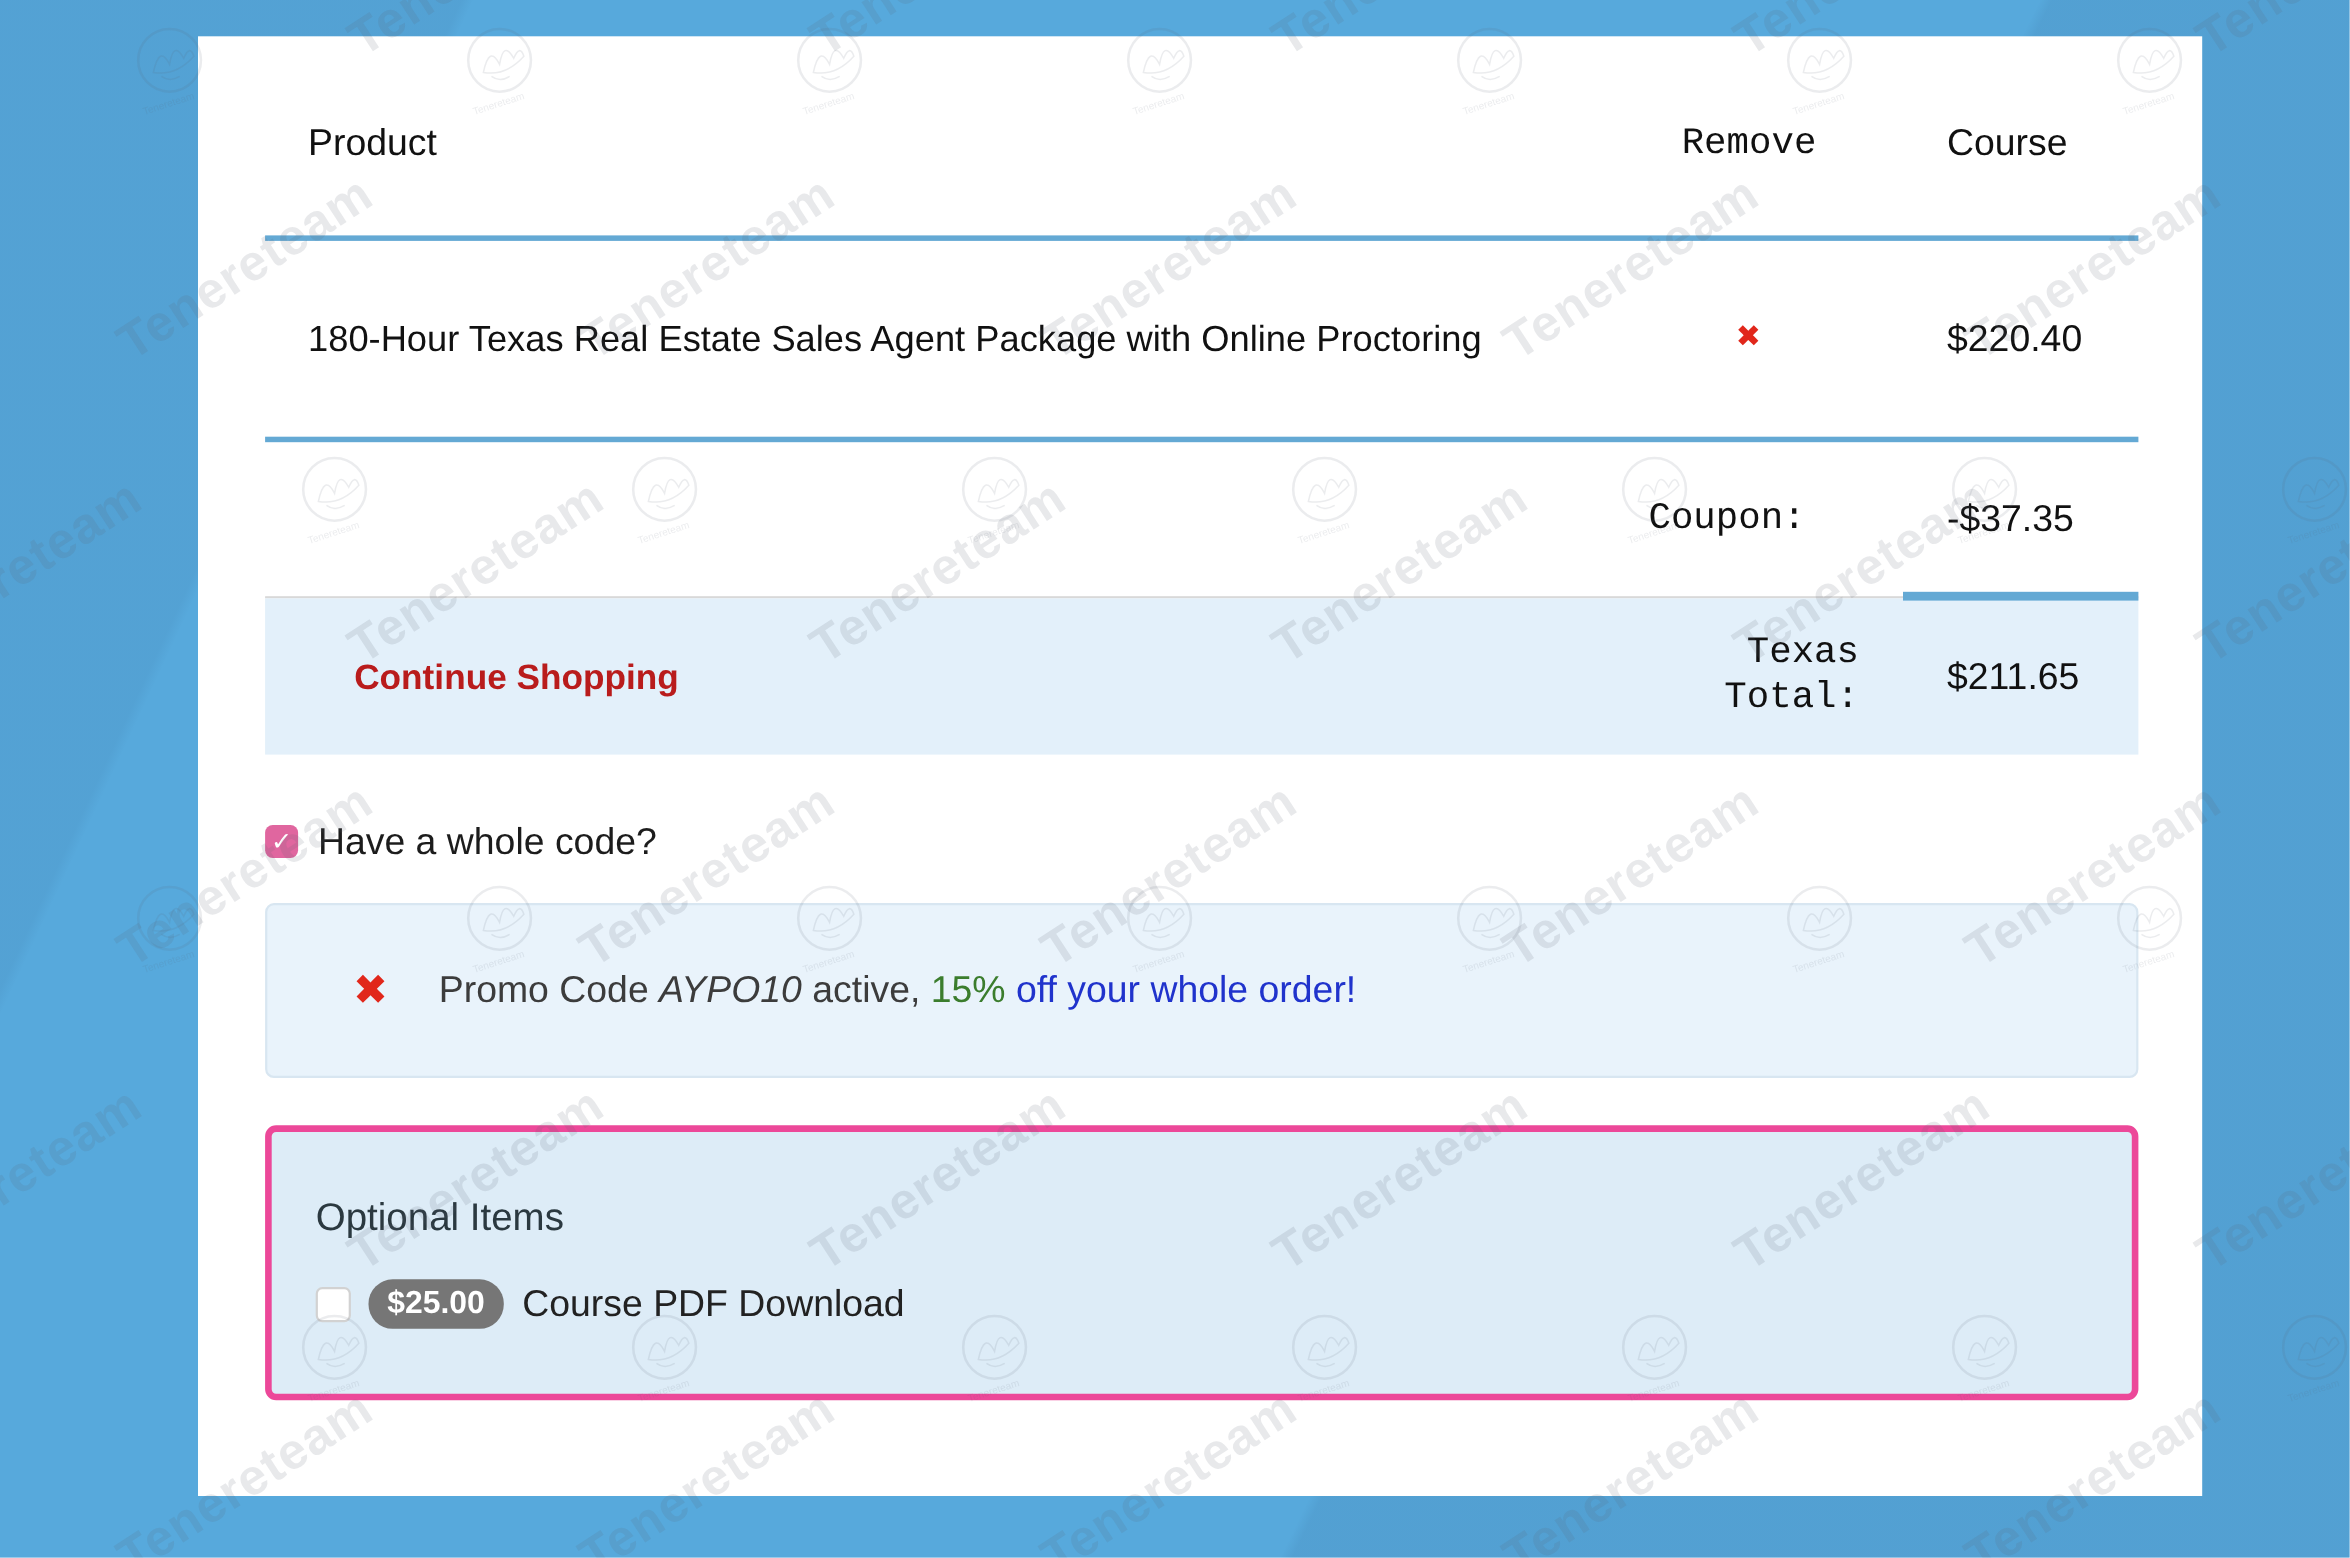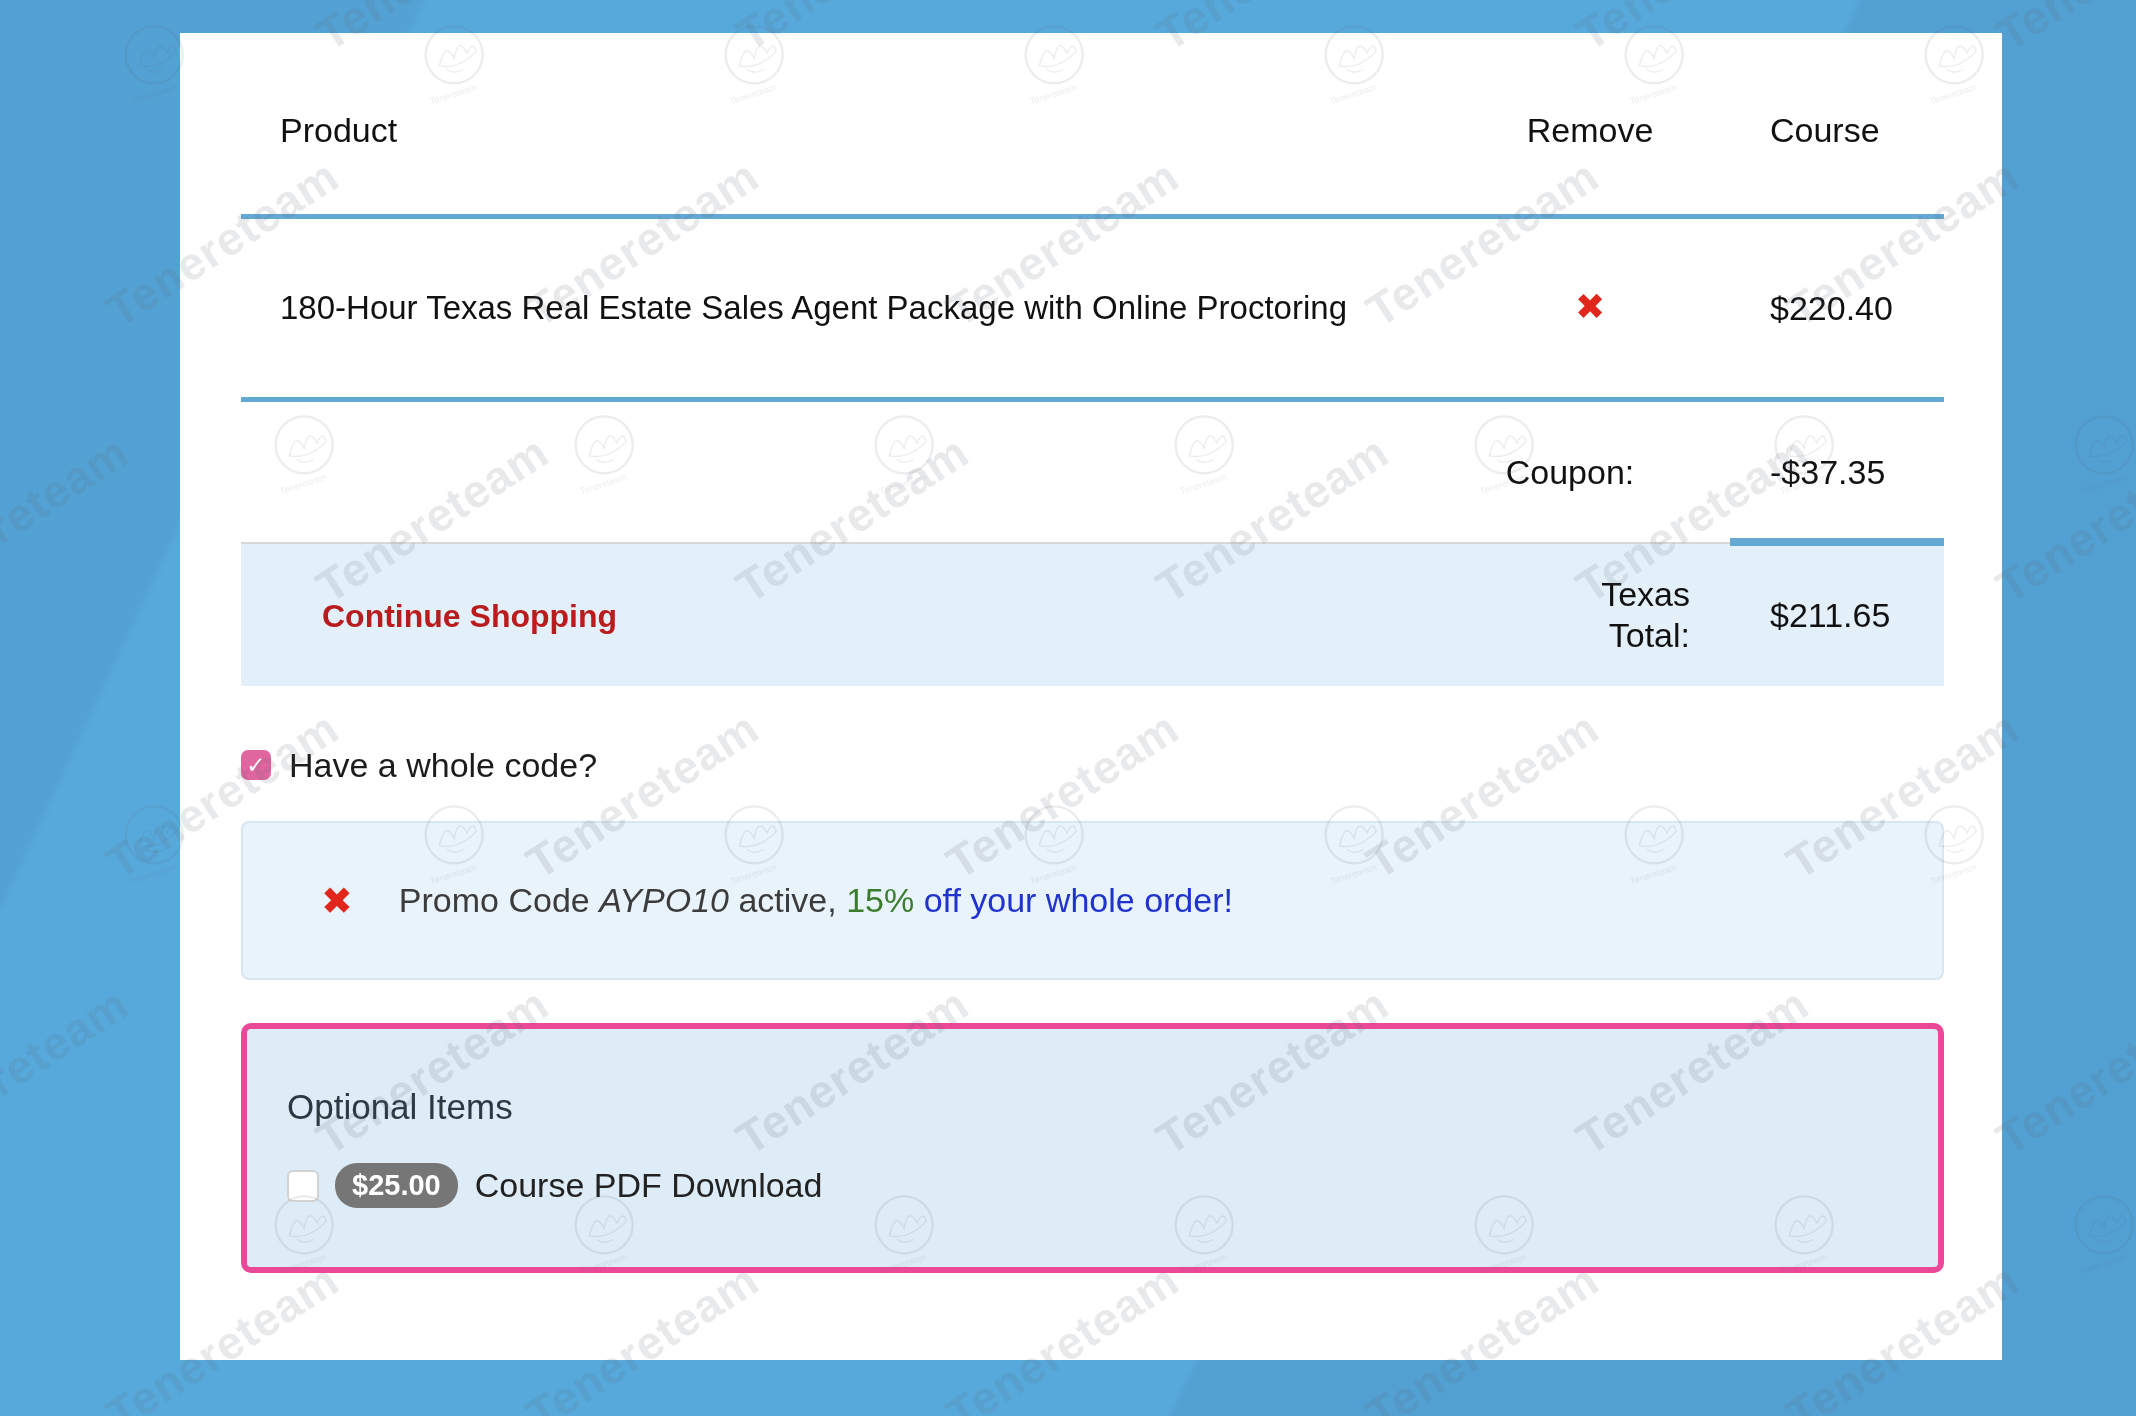--- a/index.html
+++ b/index.html
@@ -10,21 +10,21 @@
       linear-gradient(296deg, rgba(25,45,85,0.07) 0 34%, transparent 34.4%),
       linear-gradient(115deg, rgba(25,45,85,0.06) 0 15%, transparent 15.4%),
       #57a9dc;
   }
   .card{
     position:absolute;left:180px;top:33px;width:1822px;height:1327px;
     background:#ffffff;box-sizing:border-box;padding:0 58px 0 61px;z-index:1;
   }
   .row{display:flex;align-items:center;color:#111;}
   .col-p{flex:1;padding-left:39px;box-sizing:border-box;}
-  .col-r{width:280px;text-align:center;box-sizing:border-box;}
+  .col-r{width:280px;text-align:center;box-sizing:border-box;font-family:Liberation Mono, monospace;}
   .col-m{width:214px;padding-left:40px;box-sizing:border-box;}
   .header-row{height:167px;padding-top:14px;font-size:34px;}
   .hr-blue{height:5px;background:#64a9d4;border:0;margin:0;}
   .item-row{height:178px;font-size:33px;}
   .item-title{max-width:1150px;line-height:40px;margin:0;}
   .x-btn{font-size:36px;font-weight:bold;color:#e1271b;cursor:pointer;line-height:1;}
   .money{font-size:34px;}
   .coupon-row{height:140px;font-size:34px;border-bottom:2px solid #d8d8d8;}
   .coupon-row .col-r{text-align:center;padding-right:40px;}
   .grand-row{height:142px;background:#e3f0fa;position:relative;font-size:34px;}

